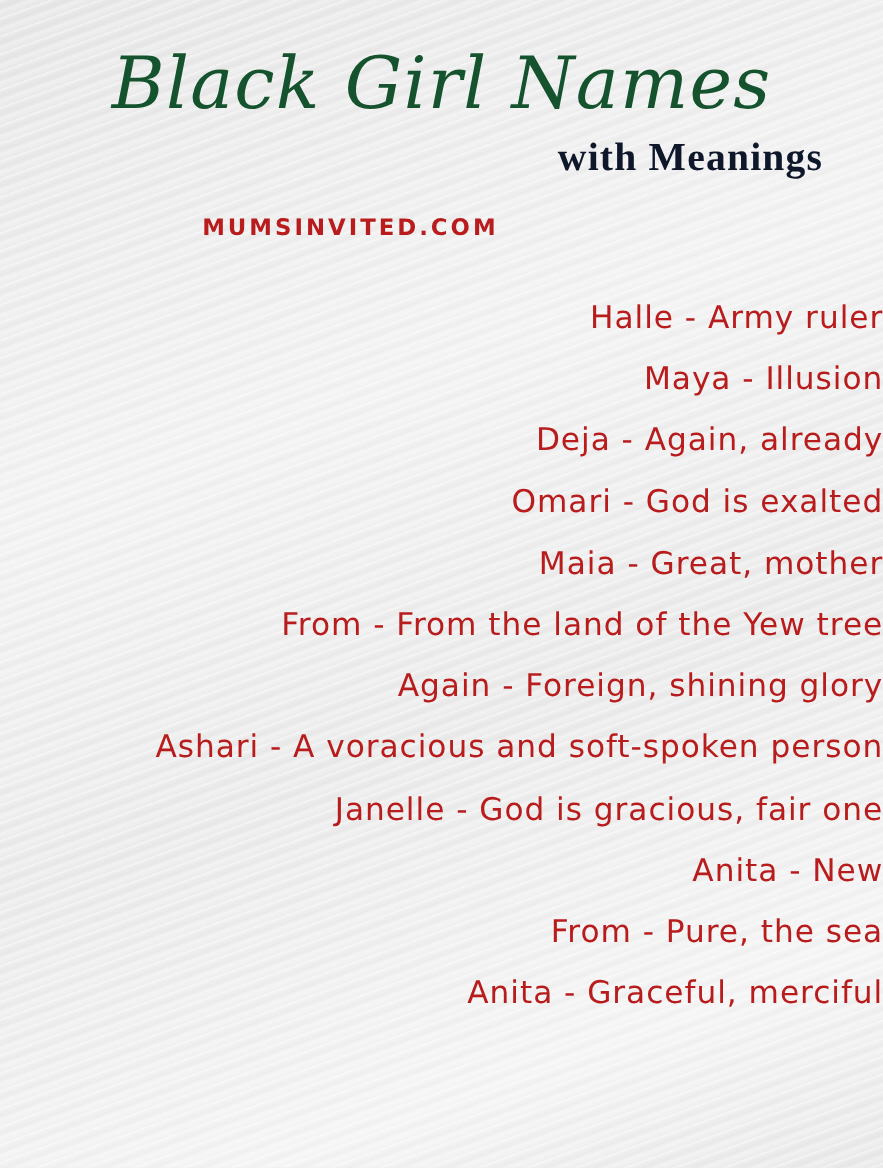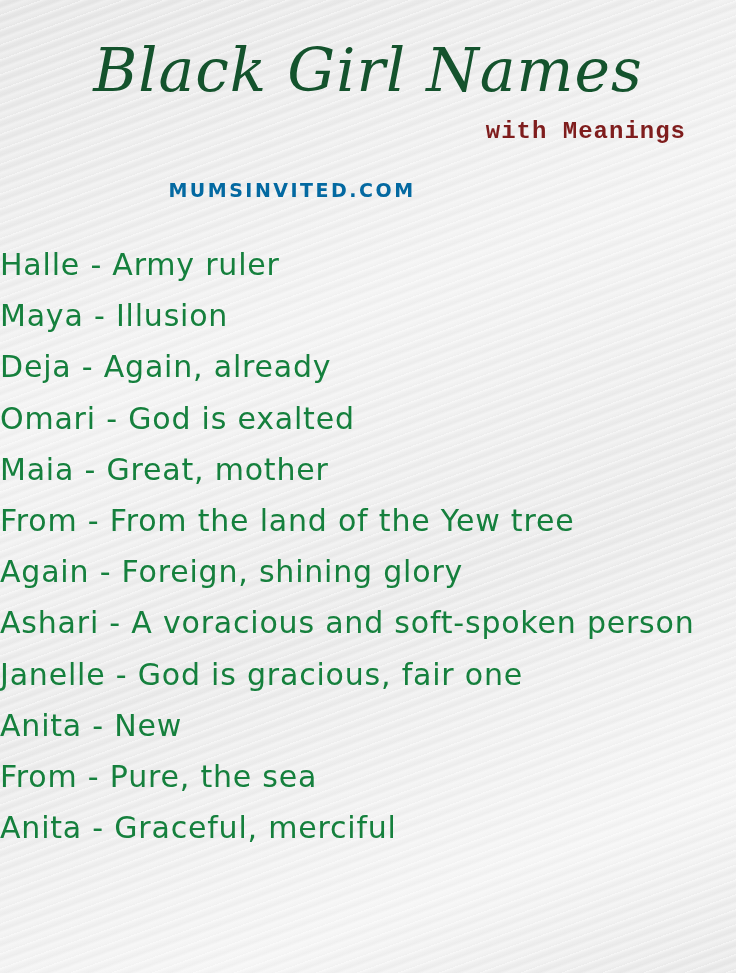--- a/index.html
+++ b/index.html
@@ -27,56 +27,56 @@
       font-style: italic;
       font-size: 60px;
       color: #14532d;
       letter-spacing: 1px;
       line-height: 80px;
     }
     .subtitle {
       position: absolute;
       right: 50px;
       top: 108px;
-      font-family: Liberation Mono, monospace;
+      font-family: Liberation Serif, serif;
       font-weight: bold;
-      font-size: 24px;
-      color: #7f1d1d;
+      font-size: 33px;
+      color: #0f172a;
       letter-spacing: 1px;
       line-height: 48px;
     }
     .site {
       position: absolute;
       left: 0;
       top: 176px;
       width: 584px;
       text-align: center;
       font-family: "DejaVu Sans", sans-serif;
       font-weight: bold;
       font-size: 19px;
       letter-spacing: 2.5px;
-      color: #0369a1;
+      color: #b91c1c;
       line-height: 28px;
     }
     .list {
       position: absolute;
       left: 0;
       top: 246px;
       width: 736px;
       margin: 0;
       padding: 0;
       list-style: none;
     }
     .list li {
       height: 51.2px;
       line-height: 38px;
-      text-align: left;
+      text-align: right;
       font-family: "DejaVu Sans", sans-serif;
-      font-size: 30px;
-      color: #15803d;
+      font-size: 26px;
+      color: #b91c1c;
       letter-spacing: 0.8px;
     }
   </style>
 </head>
 <body>
 
 <div class="title">Black Girl Names</div>
 <div class="subtitle">with Meanings</div>
 <div class="site">MUMSINVITED.COM</div>
 

